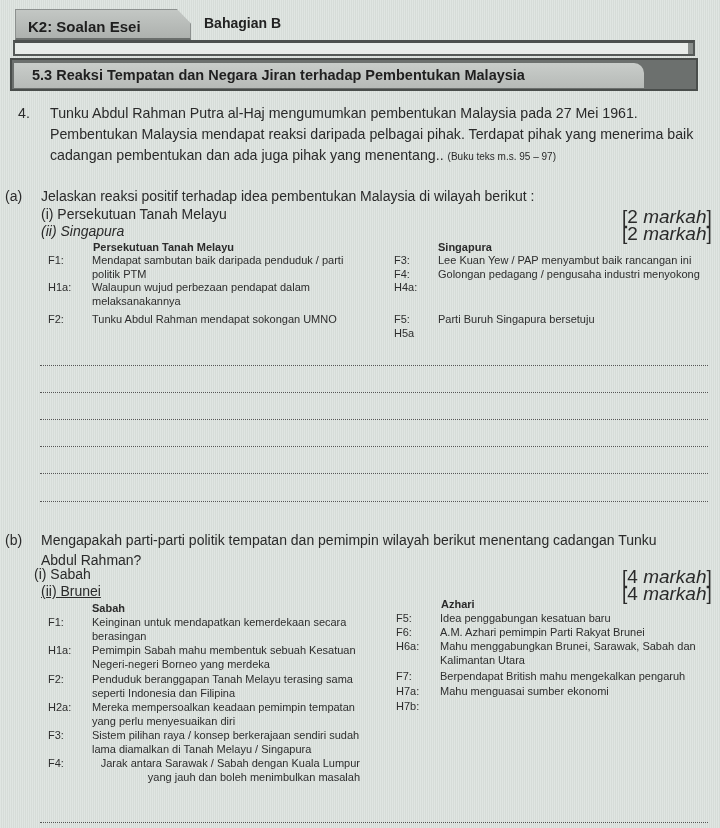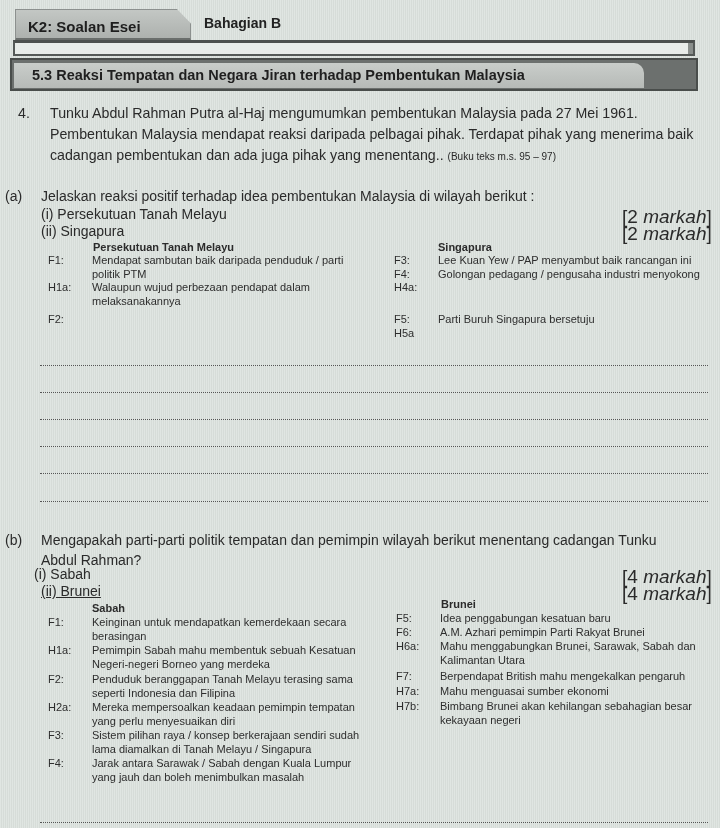--- a/index.html
+++ b/index.html
@@ -91,36 +91,37 @@
     <span class="small-ref">(Buku teks m.s. 95 – 97)</span>
   </div>
 </div>
 
 <div class="qa">
   <span class="lbl">(a)</span>
   <div class="text">Jelaskan reaksi positif terhadap idea pembentukan Malaysia di wilayah berikut :</div>
 </div>
 <div class="sub" style="left:41px; top:206px;">(i)  Persekutuan Tanah Melayu</div>
 <div class="mark" style="left:622px; top:206px;"><span>[2 </span><i>markah</i><span>]</span></div>
-<div class="sub" style="left:41px; top:223px;">(ii)  Singapura</div>
+<div class="sub" style="left:41px; top:223px;font-style:italic;">(ii)  Singapura</div>
 <div class="mark" style="left:622px; top:223px;"><span>[2 </span><i>markah</i><span>]</span></div>
 
 <div class="col-head" style="left:93px; top:241px;">Persekutuan Tanah Melayu</div>
 <div class="col-head" style="left:438px; top:241px;">Singapura</div>
 
 <div class="ans" style="left:48px; top:254px; width:300px;">
   <span class="code">F1:</span>
   <span class="t" style="margin-left:44px;">Mendapat sambutan baik daripada penduduk / parti politik PTM</span>
 </div>
 <div class="ans" style="left:48px; top:281px; width:300px;">
   <span class="code">H1a:</span>
   <span class="t" style="margin-left:44px;">Walaupun wujud perbezaan pendapat dalam melaksanakannya</span>
 </div>
 <div class="ans" style="left:48px; top:313px; width:320px;">
   <span class="code">F2:</span>
+  <span class="t" style="margin-left:44px;">Tunku Abdul Rahman mendapat sokongan UMNO</span>
 </div>
 
 <div class="ans" style="left:394px; top:254px; width:320px;">
   <span class="code">F3:</span>
   <span class="t" style="margin-left:44px;">Lee Kuan Yew / PAP menyambut baik rancangan ini</span>
 </div>
 <div class="ans" style="left:394px; top:268px; width:320px;">
   <span class="code">F4:</span>
   <span class="t" style="margin-left:44px;">Golongan pedagang / pengusaha industri menyokong</span>
 </div>
@@ -145,21 +146,21 @@
 <div class="qa" style="top:530px; width:670px;">
   <span class="lbl">(b)</span>
   <div class="text">Mengapakah parti-parti politik tempatan dan pemimpin wilayah berikut menentang cadangan Tunku Abdul Rahman?</div>
 </div>
 <div class="sub" style="left:34px; top:566px;text-align:right;">(i)  Sabah</div>
 <div class="mark" style="left:622px; top:566px;"><span>[4 </span><i>markah</i><span>]</span></div>
 <div class="sub" style="left:41px; top:583px;text-decoration:underline;">(ii)  Brunei</div>
 <div class="mark" style="left:622px; top:583px;"><span>[4 </span><i>markah</i><span>]</span></div>
 
 <div class="col-head" style="left:92px; top:602px;">Sabah</div>
-<div class="col-head" style="left:441px; top:598px;">Brunei</div>
+<div class="col-head" style="left:441px; top:598px;">Azhari</div>
 
 <div class="ans" style="left:48px; top:616px; width:312px;">
   <span class="code">F1:</span>
   <span class="t" style="margin-left:44px;">Keinginan untuk mendapatkan kemerdekaan secara berasingan</span>
 </div>
 <div class="ans" style="left:48px; top:644px; width:312px;">
   <span class="code">H1a:</span>
   <span class="t" style="margin-left:44px;">Pemimpin Sabah mahu membentuk sebuah Kesatuan Negeri-negeri Borneo yang merdeka</span>
 </div>
 <div class="ans" style="left:48px; top:673px; width:312px;">
@@ -169,21 +170,21 @@
 <div class="ans" style="left:48px; top:701px; width:312px;">
   <span class="code">H2a:</span>
   <span class="t" style="margin-left:44px;">Mereka mempersoalkan keadaan pemimpin tempatan yang perlu menyesuaikan diri</span>
 </div>
 <div class="ans" style="left:48px; top:729px; width:312px;">
   <span class="code">F3:</span>
   <span class="t" style="margin-left:44px;">Sistem pilihan raya / konsep berkerajaan sendiri sudah lama diamalkan di Tanah Melayu / Singapura</span>
 </div>
 <div class="ans" style="left:48px; top:757px; width:312px;">
   <span class="code">F4:</span>
-  <span class="t" style="margin-left:44px;">Jarak antara Sarawak / Sabah dengan Kuala Lumpur yang jauh dan boleh menimbulkan masalah</span>
+  <span class="t" style="margin-left:44px;text-align:right;">Jarak antara Sarawak / Sabah dengan Kuala Lumpur yang jauh dan boleh menimbulkan masalah</span>
 </div>
 
 <div class="ans" style="left:396px; top:612px; width:320px;">
   <span class="code">F5:</span>
   <span class="t" style="margin-left:44px;">Idea penggabungan kesatuan baru</span>
 </div>
 <div class="ans" style="left:396px; top:626px; width:320px;">
   <span class="code">F6:</span>
   <span class="t" style="margin-left:44px;">A.M. Azhari pemimpin Parti Rakyat Brunei</span>
 </div>
@@ -194,16 +195,15 @@
 <div class="ans" style="left:396px; top:670px; width:320px;">
   <span class="code">F7:</span>
   <span class="t" style="margin-left:44px;">Berpendapat British mahu mengekalkan pengaruh</span>
 </div>
 <div class="ans" style="left:396px; top:685px; width:320px;">
   <span class="code">H7a:</span>
   <span class="t" style="margin-left:44px;">Mahu menguasai sumber ekonomi</span>
 </div>
 <div class="ans" style="left:396px; top:700px; width:320px;">
   <span class="code">H7b:</span>
-  <span class="t" style="margin-left:44px;">Bimbang Brunei akan kehilangan sebahagian besar kekayaan negeri</span>
 </div>
 
 <div class="dot-line" style="top:822px;"></div>
 
 </body></html>

